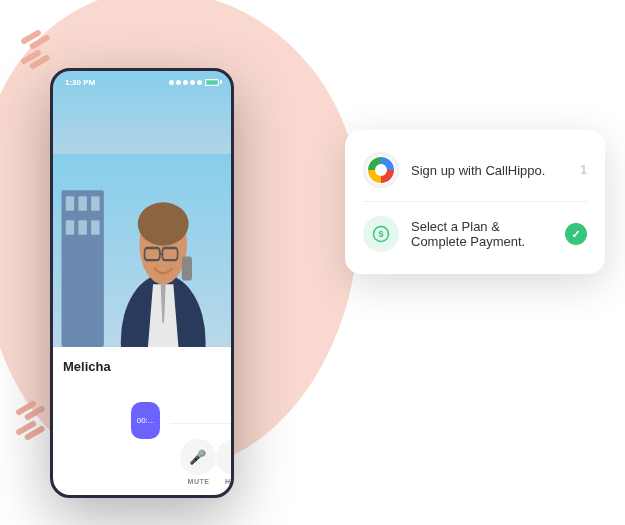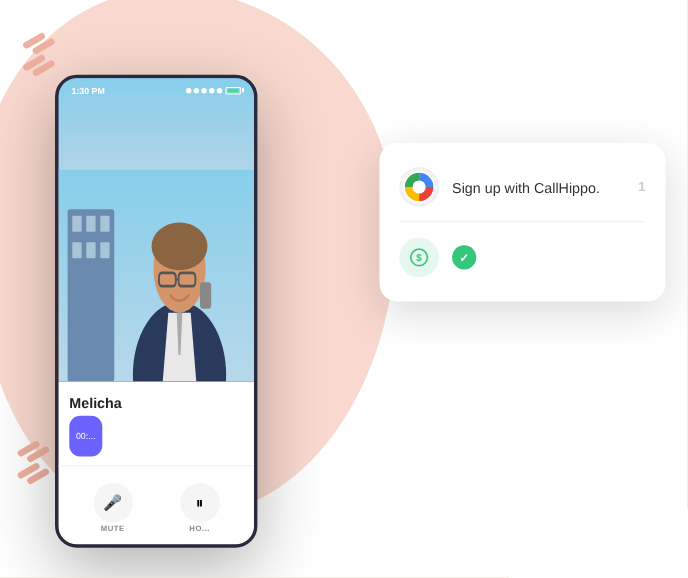--- a/index.html
+++ b/index.html
@@ -153,21 +153,21 @@
     }
 
     .phone-bottom {
       position: absolute;
       bottom: 0;
       left: 0;
       right: 0;
       height: 35%;
       background: #fff;
       display: flex;
-      flex-direction: column;
+      flex-direction: row;
     }
 
     .caller-name {
       padding: 12px 10px 4px;
       font-size: 13px;
       font-weight: 700;
       color: #222;
       text-align: left;
     }
 
@@ -495,16 +495,17 @@
 
   <div class="step-item">
     <div class="step-icon-wrap">
       <div class="payment-icon">
         <svg width="18" height="18" viewBox="0 0 24 24" fill="none">
           <circle cx="12" cy="12" r="10" stroke="#34c77b" stroke-width="2"></circle>
           <text x="12" y="16" text-anchor="middle" font-size="12" fill="#34c77b" font-weight="bold">$</text>
         </svg>
       </div>
     </div>
+    <span class="step-text">Select a Plan &amp; Complete Payment.</span>
     <div class="step-check"></div>
   </div>
 
 </div>
 
 </body></html>

